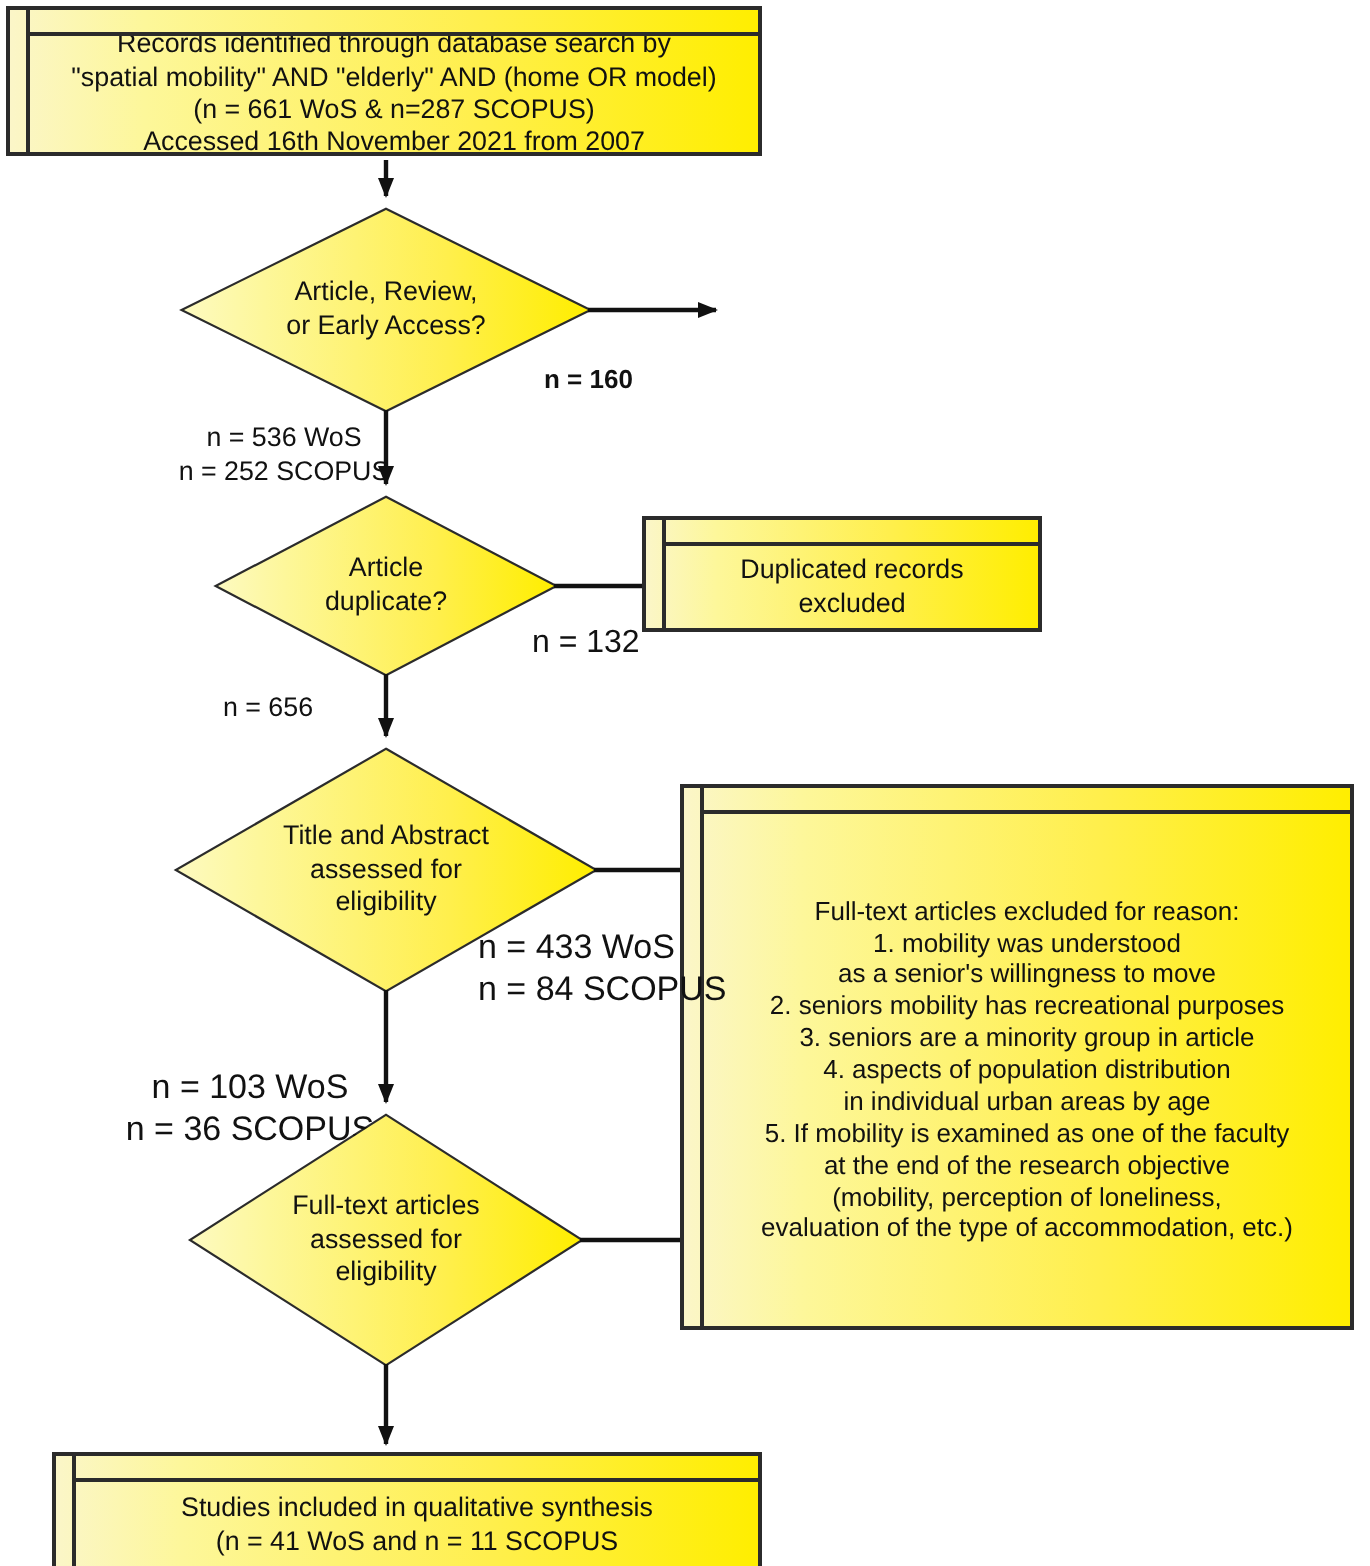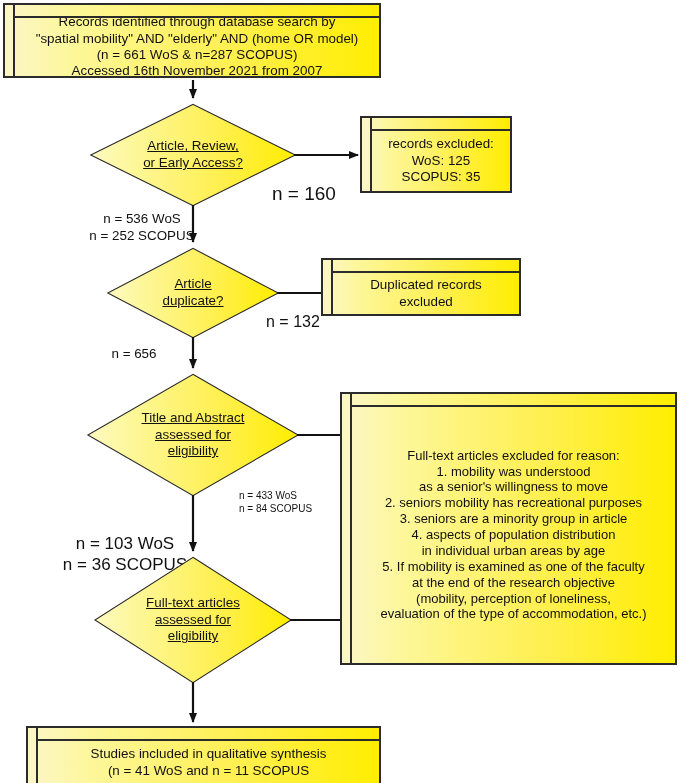--- a/index.html
+++ b/index.html
@@ -57,21 +57,20 @@
     background:linear-gradient(to right,#fdfac0 0%,#fdf79a 20%,#ffef4d 65%,#ffee00 100%);
     clip-path:polygon(50% 0%,100% 50%,50% 100%,0% 50%);
   }
   .diamond .dtxt{
     position:relative;
     text-align:center;
     color:#111;
     white-space:pre-line;
     line-height:1.25;
     z-index:3;
-    text-decoration:underline;
   }
 
   
   .lbl{
     position:absolute;
     color:#111;
     white-space:pre-line;
     line-height:1.25;
     text-align:center;
   }
@@ -127,27 +126,22 @@
 (n = 661 WoS &amp; n=287 SCOPUS)
 Accessed 16th November 2021 from 2007</div>
   </div>
 
   <div class="diamond" style="left:92px;top:105px;width:202px;height:100px;font-size:13.4px;">
     <div class="dshape"></div>
     <div class="dtxt">Article, Review,
 or Early Access?</div>
   </div>
 
-  <div class="box" style="left:360px;top:116px;width:152px;height:77px;font-size:13.4px;">
-    <div class="txt">records excluded:
-WoS: 125
-SCOPUS: 35</div>
-  </div>
 
-  <div class="lbl right" style="left:272px;top:182px;font-size:19px;">n = 160</div>
+  <div class="lbl right" style="left:272px;top:182px;font-size:13px;font-weight:bold;">n = 160</div>
 
   <div class="lbl" style="left:72px;top:211px;width:140px;font-size:13.4px;">n = 536 WoS
 n = 252 SCOPUS</div>
 
   <div class="diamond" style="left:109px;top:249px;width:168px;height:88px;font-size:13.4px;">
     <div class="dshape"></div>
     <div class="dtxt">Article
 duplicate?</div>
   </div>
 
@@ -174,21 +168,21 @@
 2. seniors mobility has recreational purposes
 3. seniors are a minority group in article
 4. aspects of population distribution
 in individual urban areas by age
 5. If mobility is examined as one of the faculty
 at the end of the research objective
 (mobility, perception of loneliness,
 evaluation of the type of accommodation, etc.)</div>
   </div>
 
-  <div class="lbl right" style="left:239px;top:490px;width:130px;font-size:10px;text-align:left;">n = 433 WoS
+  <div class="lbl right" style="left:239px;top:463px;width:130px;font-size:17px;text-align:left;">n = 433 WoS
 n = 84 SCOPUS</div>
 
   <div class="lbl" style="left:55px;top:520px;width:140px;font-size:17px;margin-top:13px;">n = 103 WoS
 n = 36 SCOPUS</div>
 
   <div class="diamond" style="left:96px;top:558px;width:194px;height:124px;font-size:13.4px;">
     <div class="dshape"></div>
     <div class="dtxt">Full-text articles
 assessed for
 eligibility</div>

